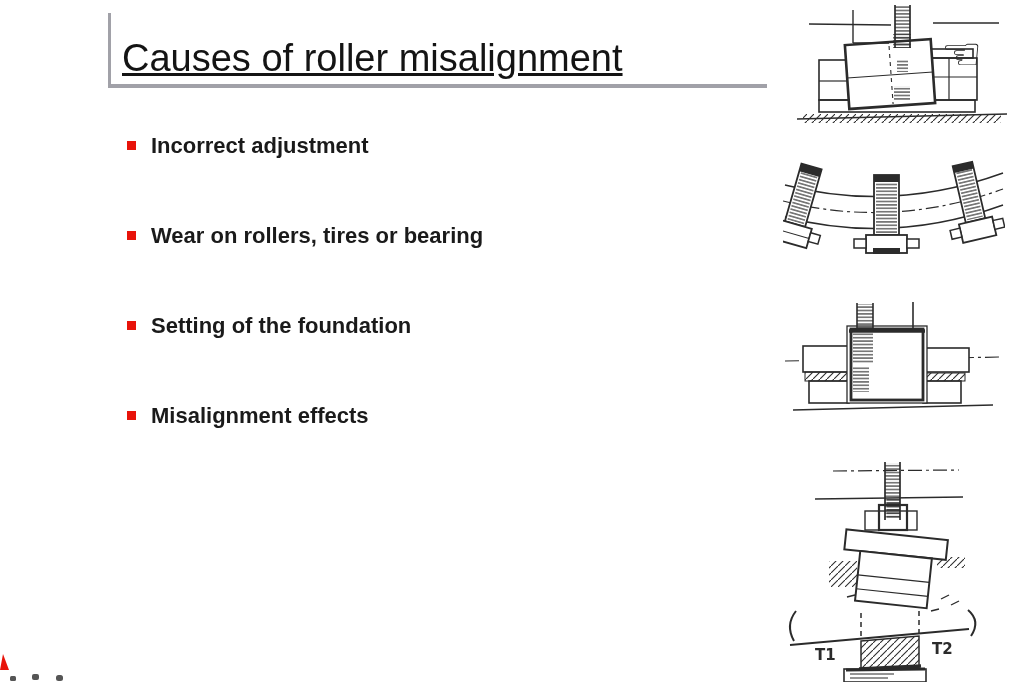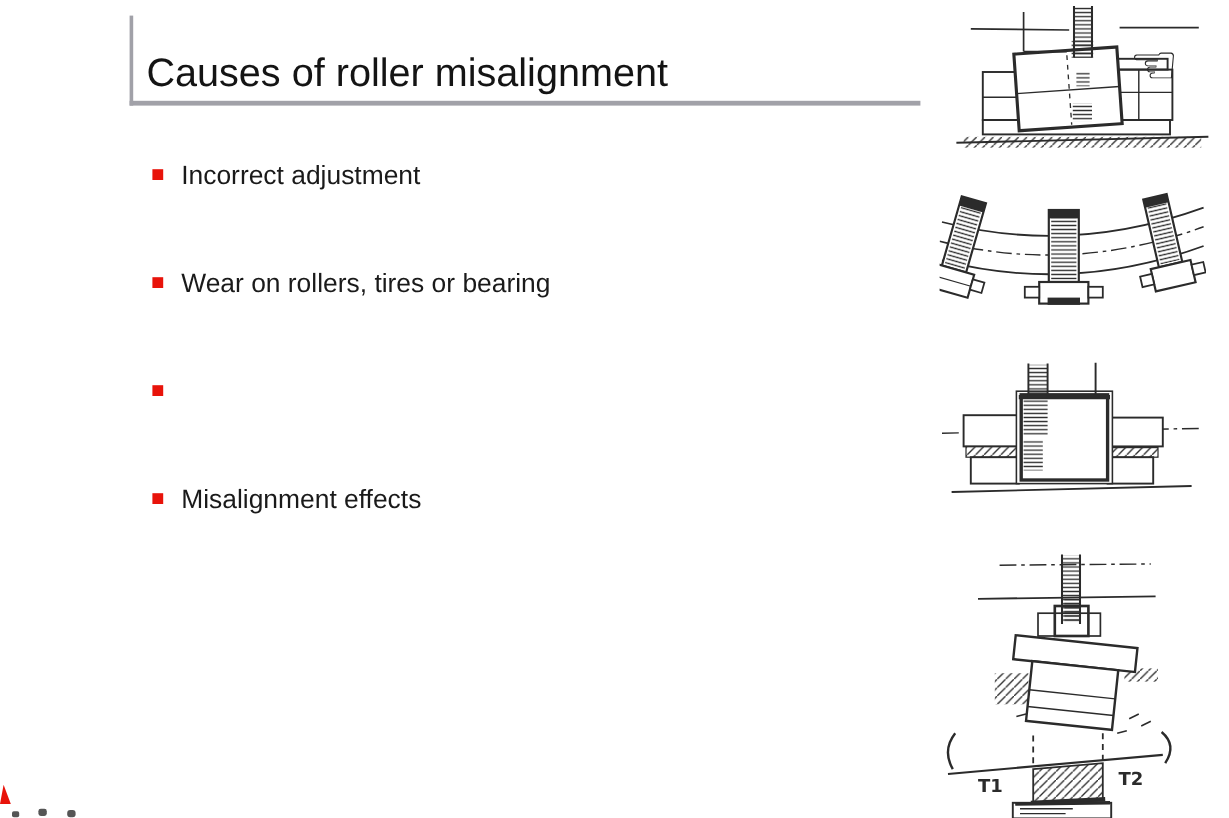--- a/index.html
+++ b/index.html
@@ -17,26 +17,26 @@
   .slide{position:absolute;inset:0;}
 
   
   .title-block{
     position:absolute;left:108px;top:13px;width:659px;height:75px;
     border-left:3px solid var(--title-rule);
     border-bottom:4px solid var(--title-rule);
     display:flex;align-items:flex-end;box-sizing:border-box;
   }
   .title-block h1{
-    margin:0 0 4px 11px;font-size:33px;font-weight:400;color:#141414;
-    white-space:nowrap;letter-spacing:0;
+    margin:0 0 4px 11px;font-size:38px;font-weight:400;color:#141414;
+    white-space:nowrap;letter-spacing:0;text-decoration:underline;
   }
 
   
-  ul.bullets{position:absolute;left:127px;top:133px;margin:0;padding:0;list-style:none;}
+  ul.bullets{position:absolute;left:127px;top:133px;margin:0;padding:0;list-style:none;font-weight:bold;}
   ul.bullets li{
     position:relative;padding-left:24px;height:26px;line-height:26px;
     margin-bottom:64px;font-size:22px;color:#1a1a1a;white-space:nowrap;
   }
   .sq{
     position:absolute;left:0;top:8px;width:9px;height:9px;
     background:var(--bullet-red);
   }
 
   
@@ -70,20 +70,21 @@
     <li>
       <span class="sq"></span>
       <span>Incorrect adjustment</span>
     </li>
     <li>
       <span class="sq"></span>
       <span>Wear on rollers, tires or bearing</span>
     </li>
     <li>
       <span class="sq"></span>
+      <span>Setting of the foundation</span>
     </li>
     <li>
       <span class="sq"></span>
       <span>Misalignment effects</span>
     </li>
   </ul>
 
   <div class="sketch d1">
     <svg width="225" height="125" viewBox="0 0 225 125">
       <defs>

